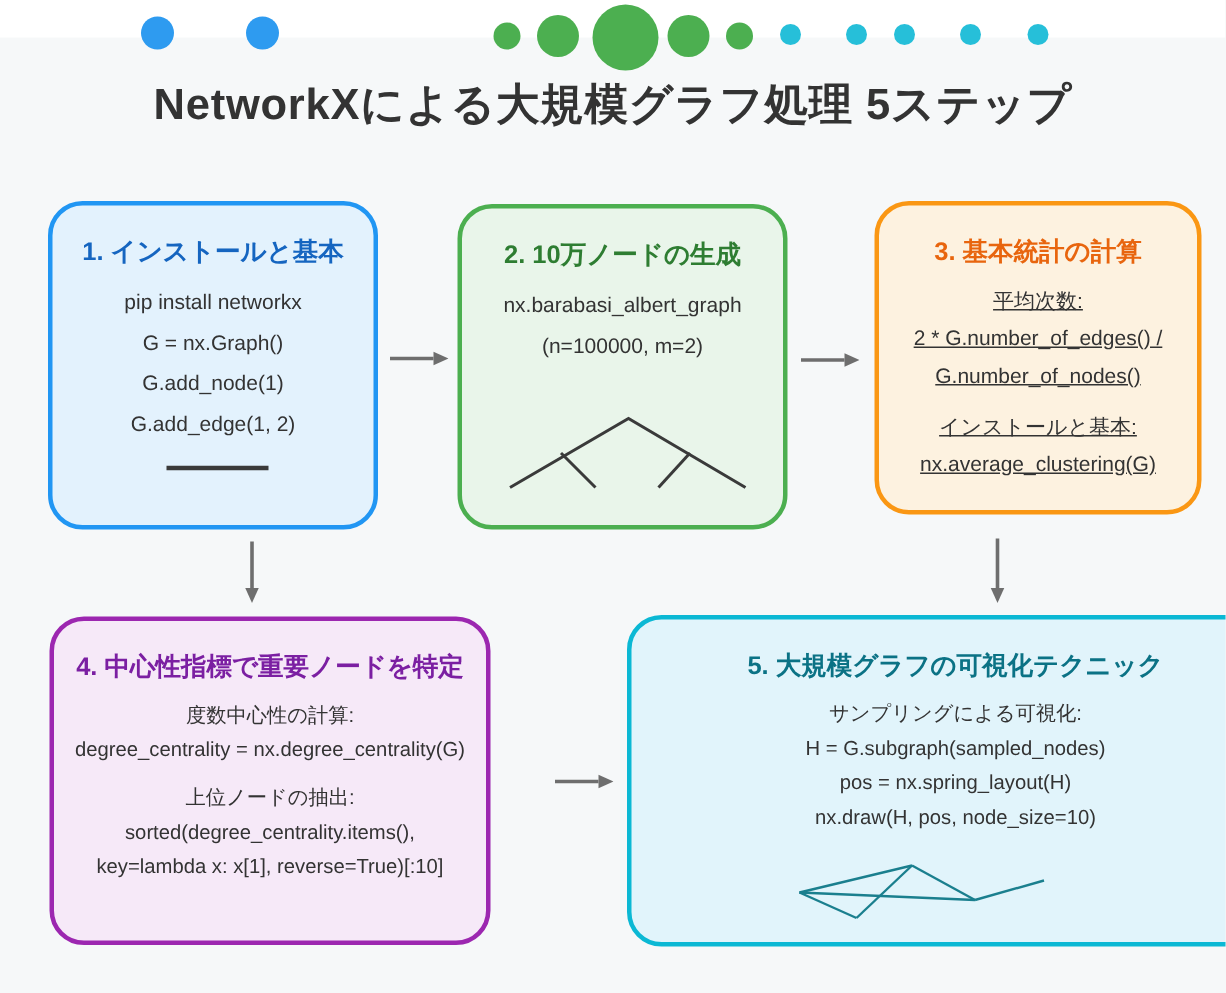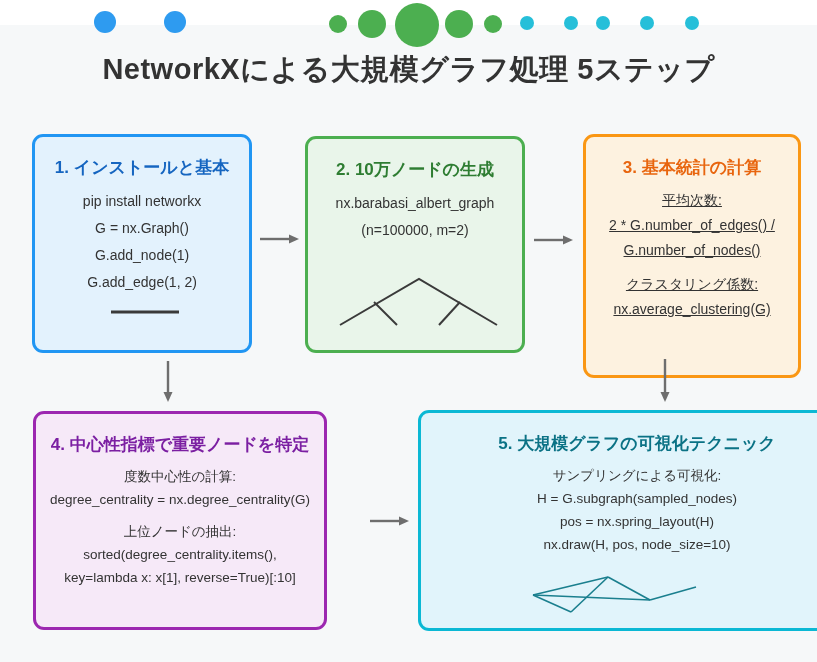--- a/index.html
+++ b/index.html
@@ -14,21 +14,21 @@
   .dot  { position:absolute; border-radius:50%; }
 
   h1 {
     position:absolute; top:50px; left:0; width:817px; margin:0;
     text-align:center; font-size:29px; font-weight:bold; color:#333;
     letter-spacing:0.5px;
   }
 
   .card {
     position:absolute; box-sizing:border-box;
-    border:3px solid #999; border-radius:11px;
+    border:3px solid #999; border-radius:23px;
     text-align:center;
   }
   .card h2 { margin:19px 6px 9px; font-size:17px; font-weight:bold; }
   .card .line { font-size:14px; line-height:27px; white-space:nowrap; }
   .card3 .line { line-height:25px;text-decoration:underline; }
   .row2 .line { font-size:13.5px; line-height:23px; }
   .line.gap { margin-top:9px; }
   .card svg { position:absolute; }
 
   .arrow { position:absolute; }
@@ -74,26 +74,26 @@
   <h2 style="color: rgb(46, 125, 50);">2. 10万ノードの生成</h2>
   <div class="line">nx.barabasi_albert_graph</div>
   <div class="line">(n=100000, m=2)</div>
   <svg class="g-dark" style="left:22px; top:133px;" width="176" height="60" viewBox="0 0 176 60">
     <polyline points="10,53 89,7 167,53" stroke-width="2"></polyline>
     <line x1="44" y1="30" x2="67" y2="53" stroke-width="2"></line>
     <line x1="130" y1="30" x2="109" y2="53" stroke-width="2"></line>
   </svg>
 </div>
 
-<div class="card row1 card3" style="left: 583px; top: 134px; width: 218px; height: 244px; border-color: rgb(250, 151, 20); background: rgb(253, 242, 224);">
+<div class="card row1 card3" style="left: 583px; top: 134px; width: 218px; height: 209px; border-color: rgb(250, 151, 20); background: rgb(253, 242, 224);">
   <h2 style="color: rgb(232, 101, 14);">3. 基本統計の計算</h2>
   <div class="line">平均次数:</div>
   <div class="line">2 * G.number_of_edges() /</div>
   <div class="line">G.number_of_nodes()</div>
-  <div class="line gap">クラスタリング係数:</div>
+  <div class="line gap">インストールと基本:</div>
   <div class="line">nx.average_clustering(G)</div>
 </div>
 
 <div class="card row2" style="left: 33px; top: 411px; width: 294px; height: 219px; border-color: rgb(156, 39, 176); background: rgb(246, 233, 248);">
   <h2 style="color: rgb(123, 31, 162);">4. 中心性指標で重要ノードを特定</h2>
   <div class="line">度数中心性の計算:</div>
   <div class="line">degree_centrality = nx.degree_centrality(G)</div>
   <div class="line gap">上位ノードの抽出:</div>
   <div class="line">sorted(degree_centrality.items(),</div>
   <div class="line">key=lambda x: x[1], reverse=True)[:10]</div>

